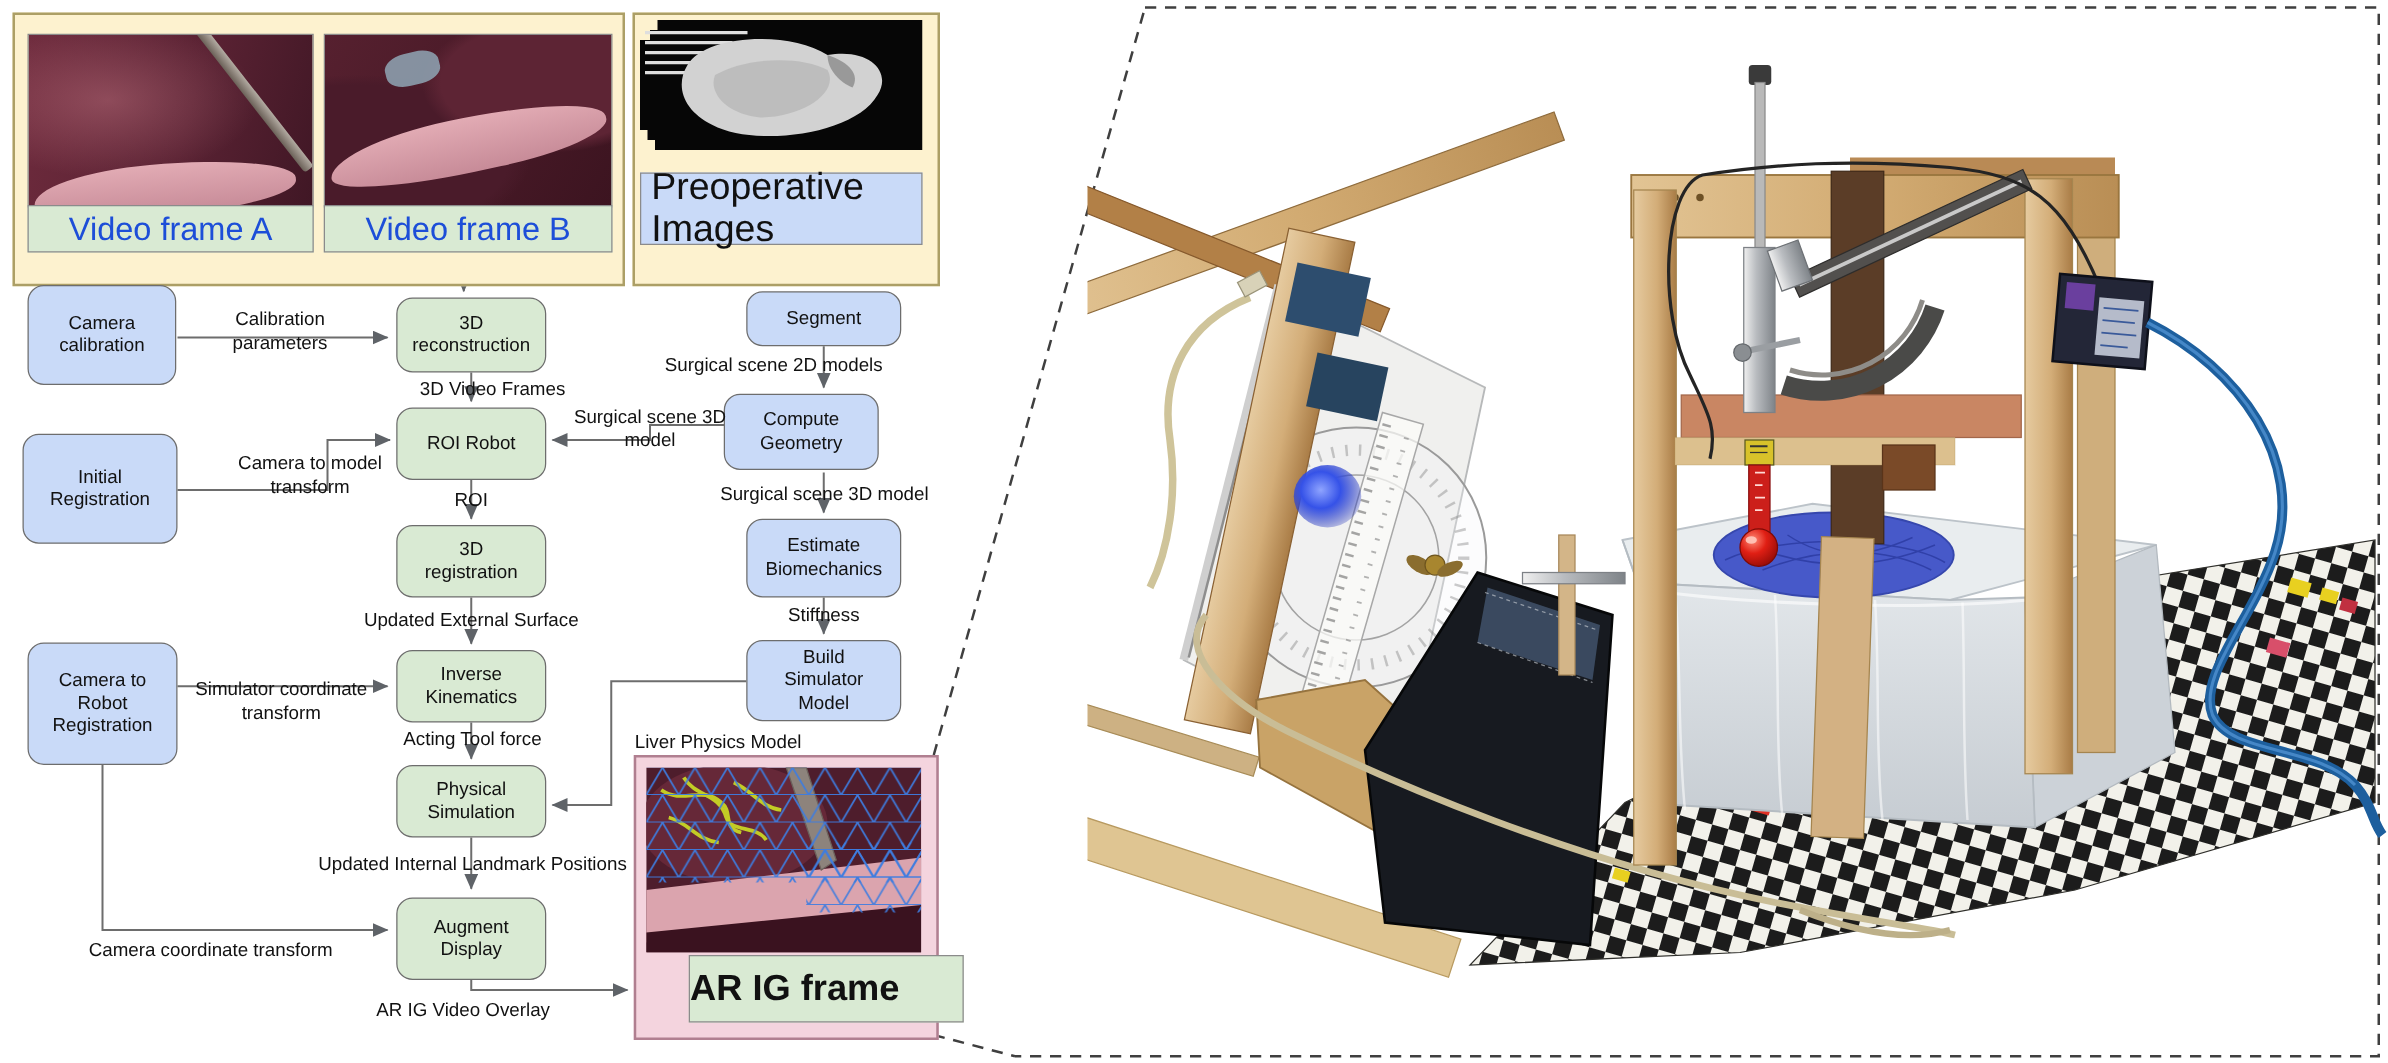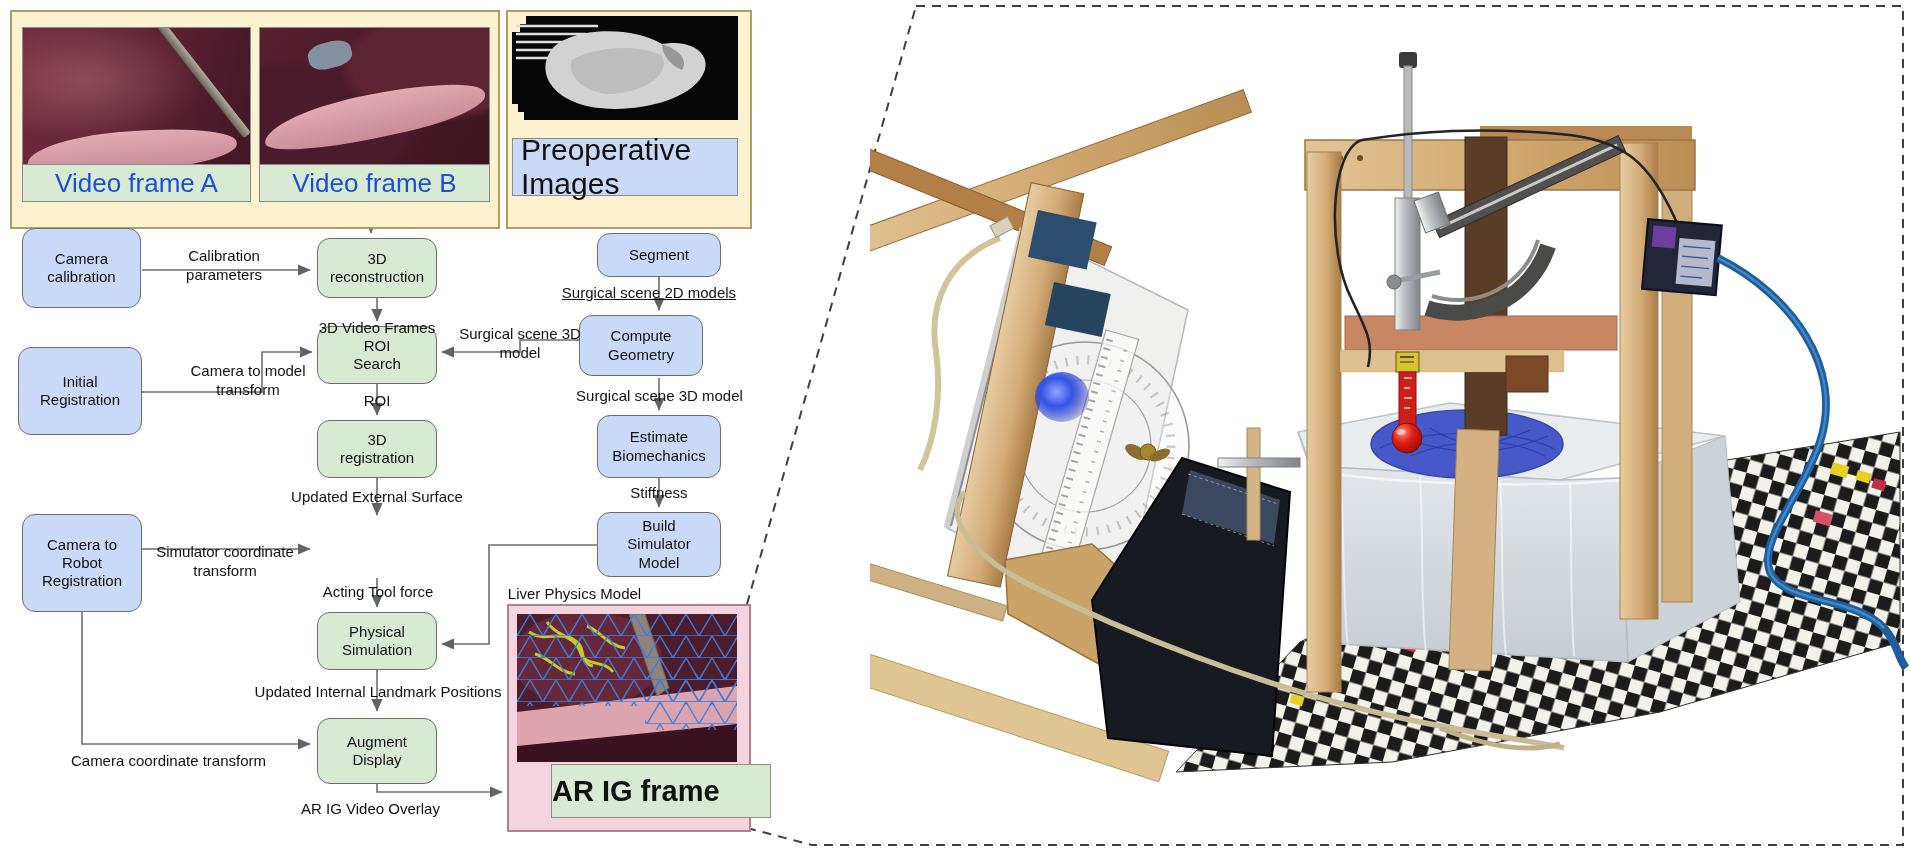--- a/index.html
+++ b/index.html
@@ -104,33 +104,34 @@
     <path d="M60,44 C84,30 128,28 150,40 C160,58 130,78 96,78 C72,76 54,60 60,44 Z" fill="#b4b4b4" opacity="0.7"></path>
     <path d="M150,28 C168,34 176,44 170,54 C160,50 150,40 150,28 Z" fill="#8b8b8b" opacity="0.8"></path>
   </svg>
   <div style="position:absolute;left:512px;top:138px;width:226px;height:58px;z-index:3;
               background:#c9daf8;border:1px solid #8b8b8b;font-size:30px;line-height:1.15;
               display:flex;align-items:center;padding-left:8px;box-sizing:border-box;">Preoperative Images</div>
 
   <div class="node blue" style="left:22px;top:228px;width:119px;height:80px;">Camera calibration</div>
   <div class="node green" style="left:317px;top:238px;width:120px;height:60px;">3D reconstruction</div>
   <div class="node blue" style="left:597px;top:233px;width:124px;height:44px;">Segment</div>
-  <div class="node green" style="left:317px;top:326px;width:120px;height:58px;">ROI Search</div>
+  <div class="node green" style="left:317px;top:326px;width:120px;height:58px;">ROI Robot</div>
   <div class="node blue" style="left:579px;top:315px;width:124px;height:61px;">Compute Geometry</div>
   <div class="node blue" style="left:18px;top:347px;width:124px;height:88px;">Initial Registration</div>
   <div class="node green" style="left:317px;top:420px;width:120px;height:58px;">3D registration</div>
   <div class="node blue" style="left:597px;top:415px;width:124px;height:63px;">Estimate Biomechanics</div>
   <div class="node blue" style="left:22px;top:514px;width:120px;height:98px;">Camera to Robot Registration</div>
+  <div class="node green" style="left:317px;top:520px;width:120px;height:58px;">Inverse Kinematics</div>
   <div class="node blue" style="left:597px;top:512px;width:124px;height:65px;">Build Simulator Model</div>
   <div class="node green" style="left:317px;top:612px;width:120px;height:58px;">Physical Simulation</div>
   <div class="node green" style="left:317px;top:718px;width:120px;height:66px;">Augment Display</div>
 
   <div class="elabel" style="left:158px;top:247px;width:132px;">Calibration parameters</div>
-  <div class="elabel" style="left:297px;top:303px;width:160px;margin-top:16px;">3D Video Frames</div>
-  <div class="elabel" style="left:533px;top:284px;width:232px;text-decoration:underline;">Surgical scene 2D models</div>
+  <div class="elabel" style="left:314px;top:303px;width:160px;">3D Video Frames</div>
+  <div class="elabel" style="left:503px;top:284px;width:232px;">Surgical scene 2D models</div>
   <div class="elabel" style="left:452px;top:325px;width:136px;">Surgical scene 3D model</div>
   <div class="elabel" style="left:172px;top:362px;width:152px;">Camera to model transform</div>
   <div class="elabel" style="left:347px;top:392px;width:60px;">ROI</div>
   <div class="elabel" style="left:542px;top:387px;width:235px;">Surgical scene 3D model</div>
   <div class="elabel" style="left:287px;top:488px;width:180px;">Updated External Surface</div>
   <div class="elabel" style="left:619px;top:484px;width:80px;">Stiffness</div>
   <div class="elabel" style="left:142px;top:527px;width:166px;margin-top:16px;">Simulator coordinate transform</div>
   <div class="elabel" style="left:317px;top:583px;width:122px;">Acting Tool force</div>
   <div class="elabel" style="left:492px;top:585px;width:165px;">Liver Physics Model</div>
   <div class="elabel" style="left:247px;top:683px;width:262px;">Updated Internal Landmark Positions</div>

